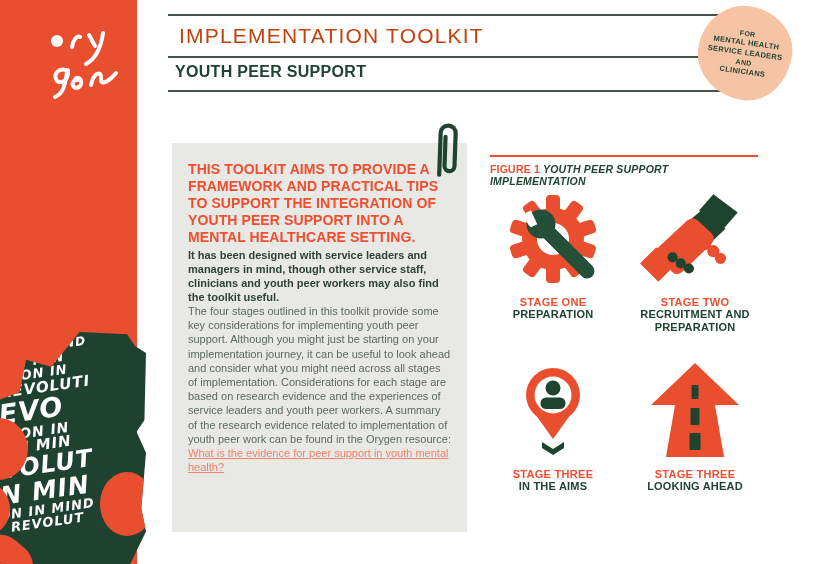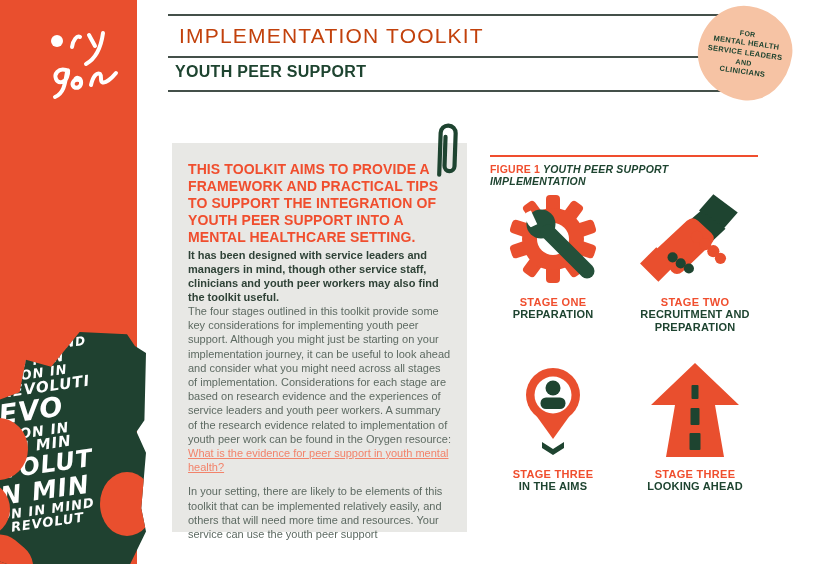--- a/index.html
+++ b/index.html
@@ -135,21 +135,20 @@
   </div>
 
   <svg class="paperclip" width="32" height="64" viewBox="0 0 32 64">
     <path d="M9 55 V13 a7.5 7.5 0 0 1 15 0 V46 a5 5 0 0 1 -10 0 V17" stroke="#1E4430" stroke-width="4.2" fill="none" stroke-linecap="round"></path>
   </svg>
 
   <div class="gray-panel">
     <div class="intro-heading">THIS TOOLKIT AIMS TO PROVIDE A FRAMEWORK AND PRACTICAL TIPS TO SUPPORT THE INTEGRATION OF YOUTH PEER SUPPORT INTO A MENTAL HEALTHCARE SETTING.</div>
     <p class="lead">It has been designed with service leaders and managers in mind, though other service staff, clinicians and youth peer workers may also find the toolkit useful.</p>
     <p class="body"><span>The four stages outlined in this toolkit provide some key considerations for implementing youth peer support. Although you might just be starting on your implementation journey, it can be useful to look ahead and consider what you might need across all stages of implementation. Considerations for each stage are based on research evidence and the experiences of service leaders and youth peer workers. A summary of the research evidence related to implementation of youth peer work can be found in the Orygen resource: </span><a>What is the evidence for peer support in youth mental health?</a></p>
-    <p class="body"><span>In your setting, there are likely to be elements of this toolkit that can be implemented relatively easily, and others that will need more time and resources. Your service can use the youth peer support </span></p>
 
   </div>
 
   <div class="fig-line"></div>
   <div class="fig-caption"><span class="fig-label">FIGURE 1</span><span class="fig-title"> YOUTH PEER SUPPORT IMPLEMENTATION</span></div>
 
   <div class="stages">
 
     <div class="stage">
       <div class="stage-icon">

